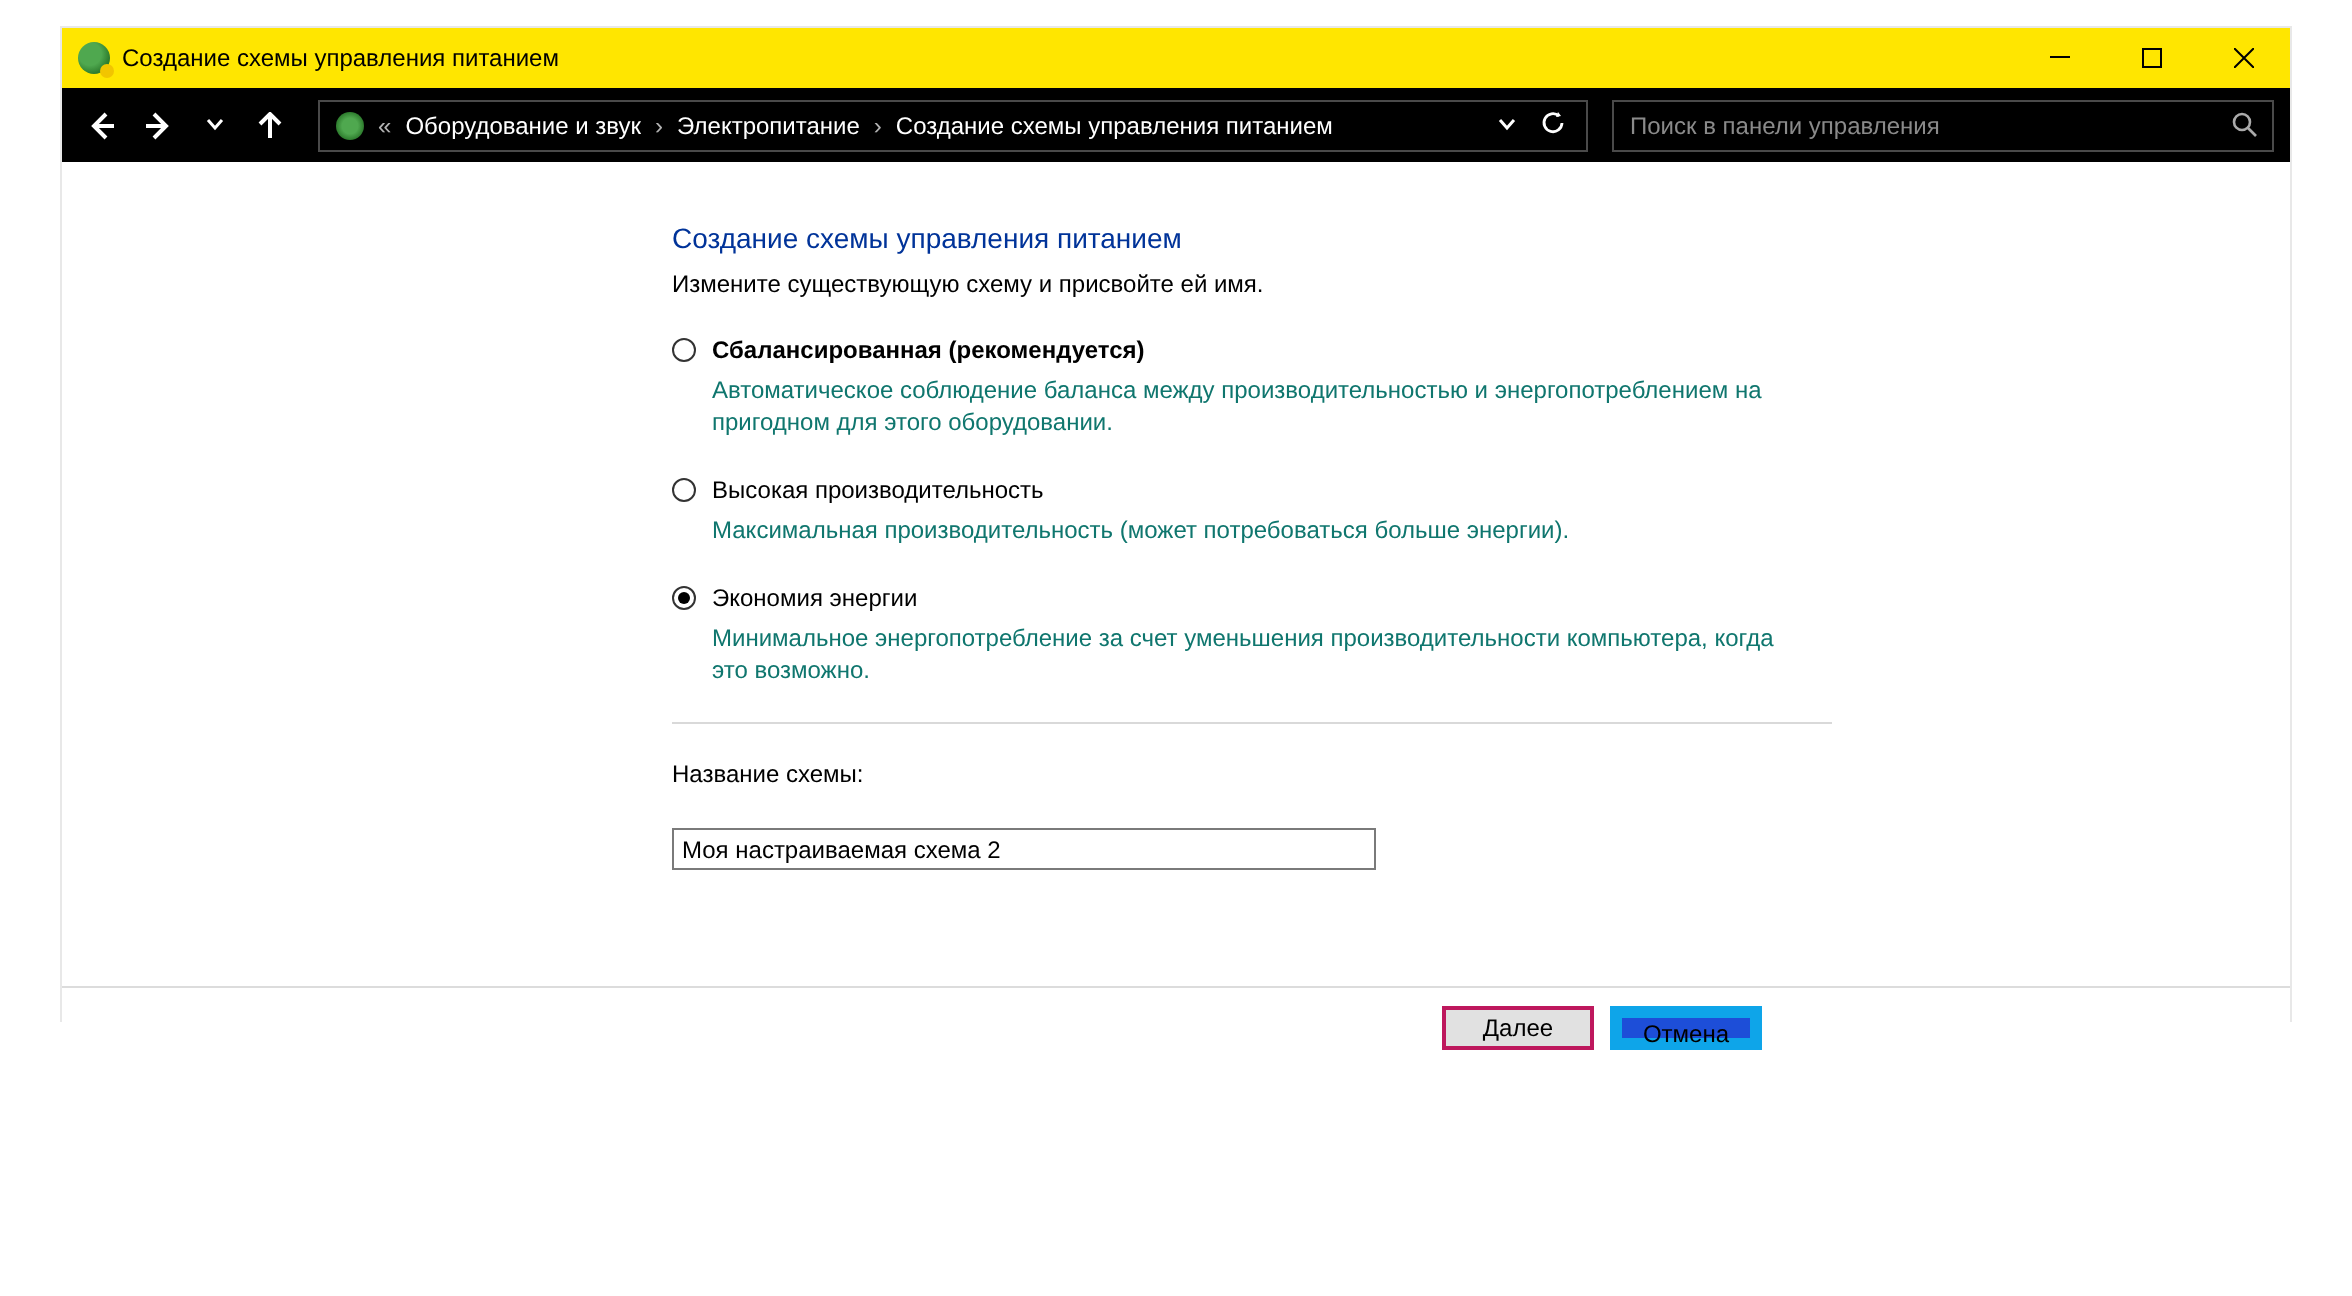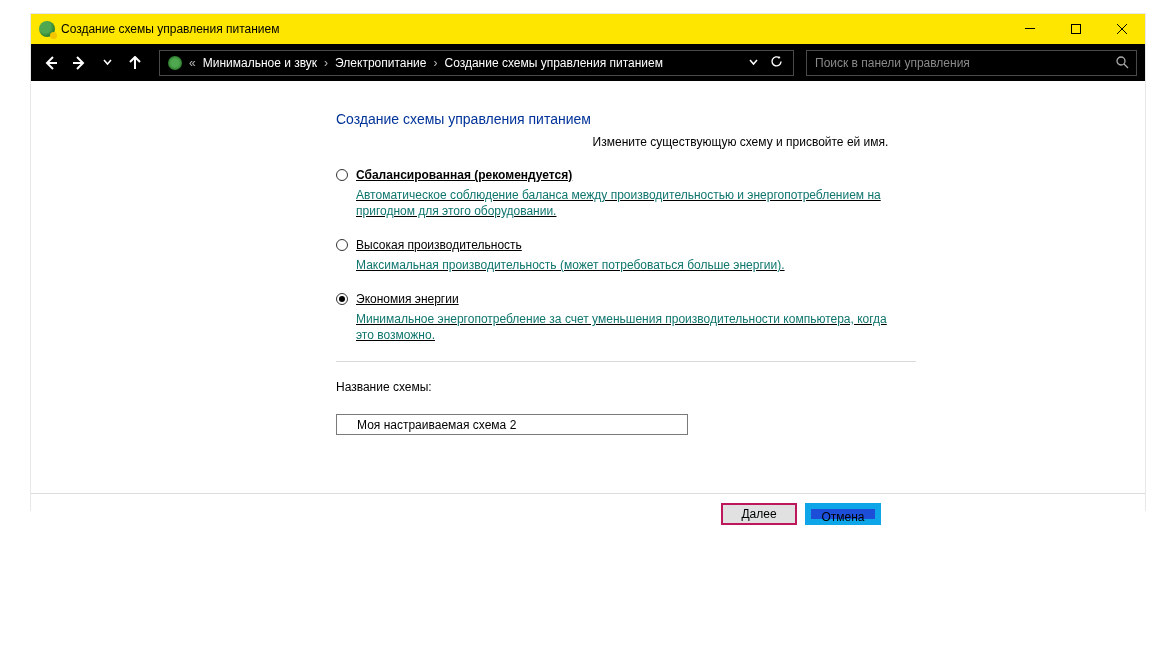--- a/index.html
+++ b/index.html
@@ -43,40 +43,40 @@
   .searchbox input {
     flex:1; background:transparent; border:0; outline:0; color:#15803d;
     font-size:12px; padding:0 8px; height:24px;
   }
   .searchbox input::placeholder { color:#8a8a8a; }
   .search-icon-btn { width:28px; display:flex; align-items:center; justify-content:center; }
 
   .content { position:absolute; left:0; right:0; top:67px; bottom:0; background:#fff; }
   .page { padding:30px 0 0 305px; width:100%; color:#000; }
   .page-title { color:#003399; font-size:14px; font-weight:400; margin:0 0 8px 0; }
-  .page-sub { font-size:12px; margin:0 0 18px 0;text-align:center; }
+  .page-sub { font-size:12px; margin:0 0 18px 0; }
 
   .options { width:580px; }
-  .opt { padding-left:14px; margin-bottom:18px; position:relative;text-decoration:underline; }
+  .opt { padding-left:14px; margin-bottom:18px; position:relative; }
   .opt-radio {
     position:absolute; left:0; top:2px; width:12px; height:12px; appearance:none;
     border:1px solid #333; border-radius:50%; margin:0; cursor:pointer;
   }
   .opt-radio:checked::after {
     content:""; position:absolute; left:2px; top:2px; width:6px;height:6px; background:#000; border-radius:50%;
   }
   .opt-label { font-size:12px; display:block; padding-left:6px; line-height:16px; cursor:pointer; }
   .opt-label.bold { font-weight:700; }
   .opt-desc { font-size:12px; padding-left:6px; line-height:16px; margin-top:4px; color:#0f766e; max-width:540px; }
 
   .divider { width:580px; border:none; border-top:1px solid #d9d9d9; margin:6px 0 18px 0; }
 
   .field-label { font-size:12px; margin-bottom:20px; }
   .name-input {
-    width:352px; height:21px; border:1px solid #7a7a7a; padding:1px 20px;
+    width:352px; height:21px; border:1px solid #7a7a7a; padding:1px 4px;
     font-size:12px; font-family:inherit;
   }
 
   .footerbar {
     position:absolute; left:0; right:0; top:412px; height:40px;
     border-top:1px solid #dcdcdc; background:#fff; display:flex;
     align-items:center; justify-content:flex-end; padding-right:264px; gap:8px;
   }
   .btn { min-width:76px; height:22px; font-size:12px; border:6px solid #0ea5e9; background:#1d4ed8; cursor:pointer; font-family:inherit; }
   .btn.primary { border:2px solid #be185d; background:#e1e1e1; }
@@ -131,21 +131,21 @@
     <div class="nav-arrow">
       <svg width="14" height="14" viewBox="0 0 14 14">
           <path d="M2 6 L7 1 L12 6" stroke="#fff" stroke-width="2" fill="none"></path>
           <path d="M7 1 V13" stroke="#fff" stroke-width="2"></path>
         </svg>
     </div>
 
     <div class="breadcrumb">
       <span class="bc-icon"></span>
       <span class="bc-sep">«</span>
-      <span class="bc-item">Минимальное и звук</span>
+      <span class="bc-item">Оборудование и звук</span>
       <span class="bc-sep">›</span>
       <span class="bc-item">Электропитание</span>
       <span class="bc-sep">›</span>
       <span class="bc-item">Создание схемы управления питанием</span>
       <span class="bc-tail">
         <span><svg width="9" height="9" viewBox="0 0 9 9">
               <path d="M1 2 L4.5 6 L8 2" stroke="#fff" stroke-width="1.5" fill="none"></path>
             </svg></span>
         <span><svg width="13" height="13" viewBox="0 0 13 13">
               <path d="M11 6.5 A4.5 4.5 0 1 1 9.5 3" stroke="#fff" stroke-width="1.4" fill="none"></path>

